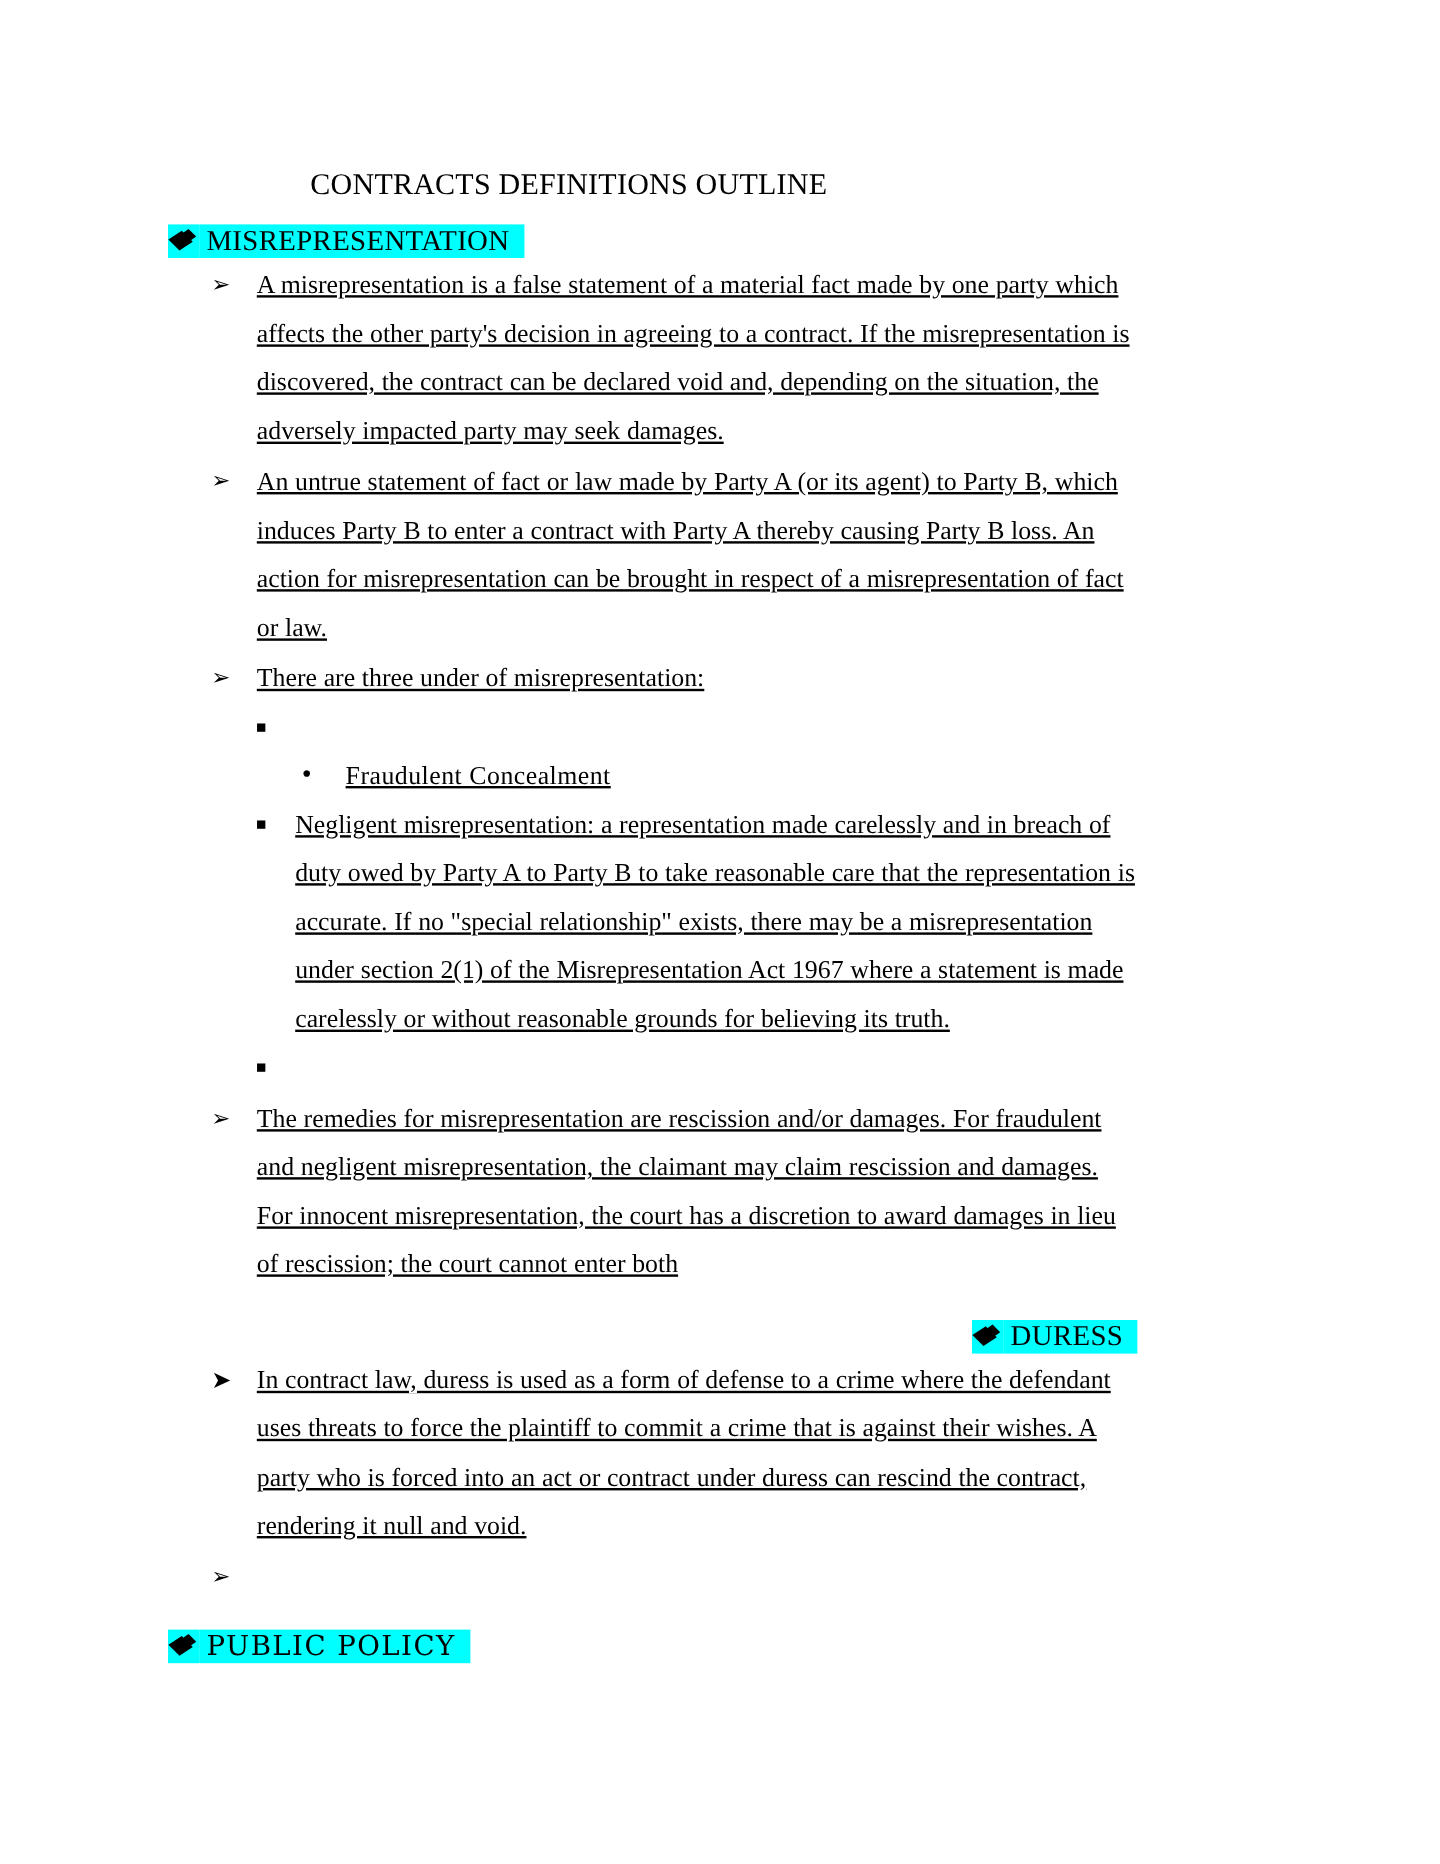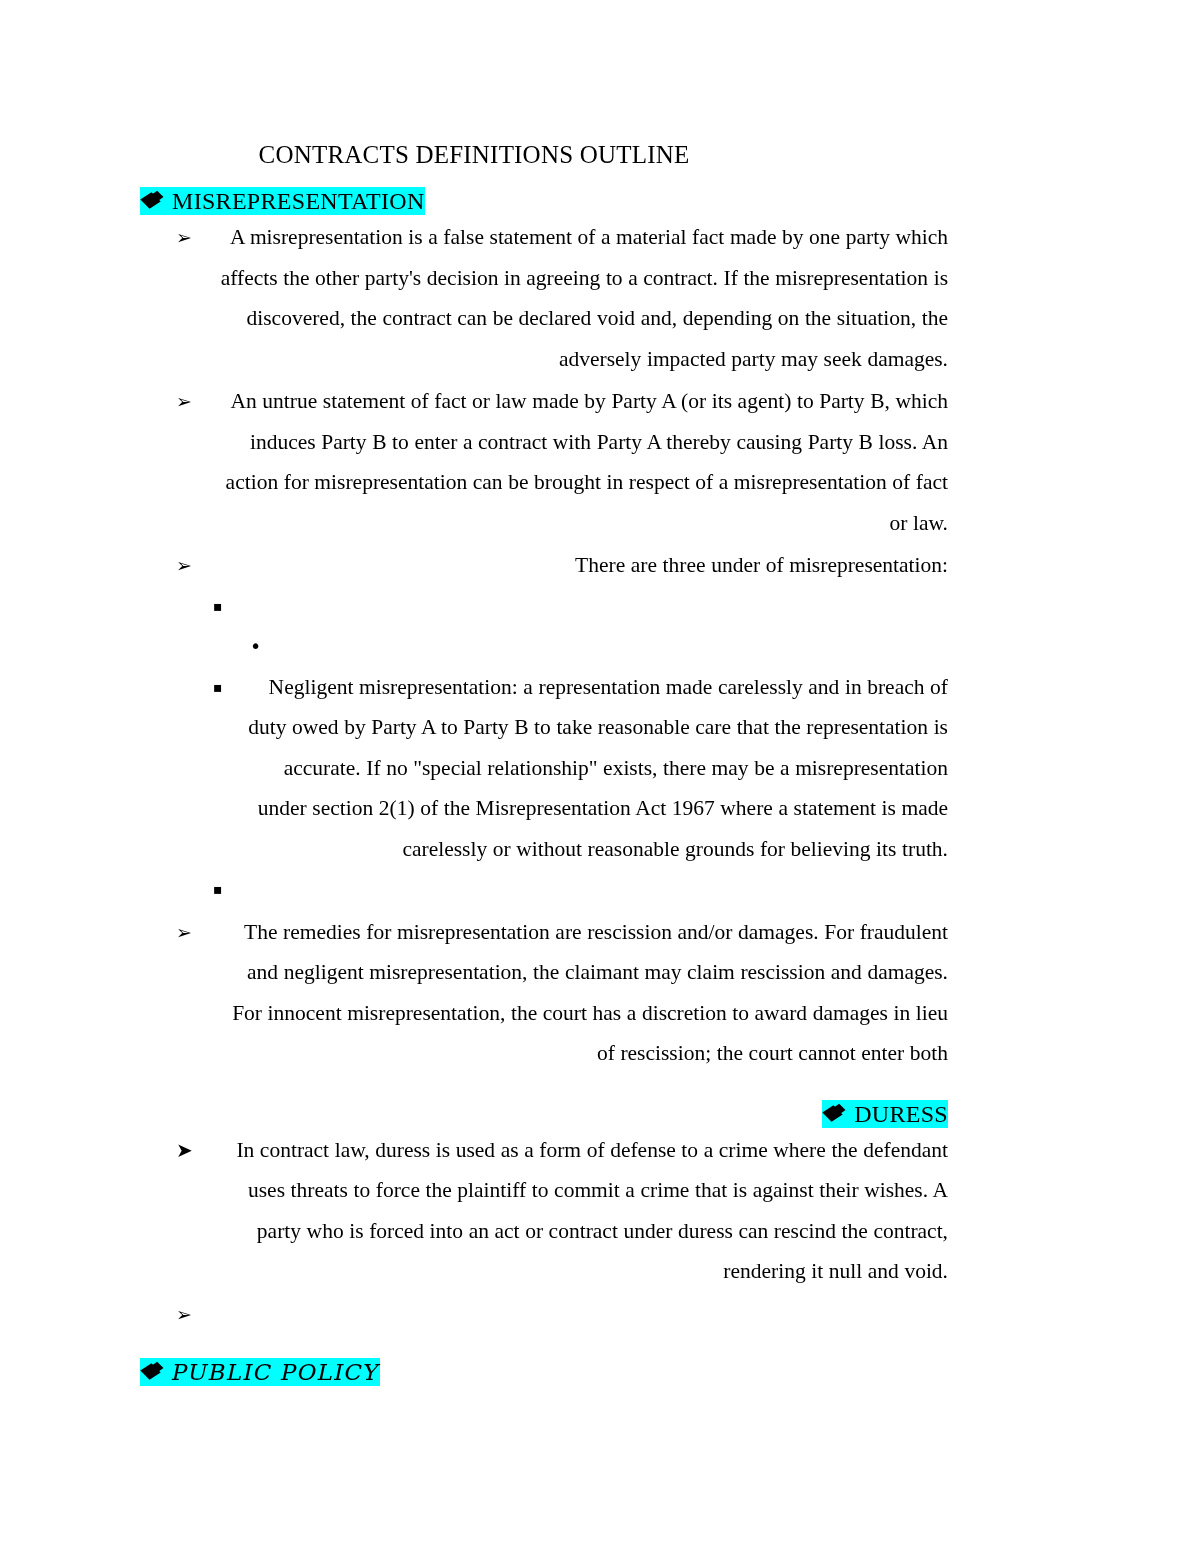--- a/index.html
+++ b/index.html
@@ -36,21 +36,21 @@
   }
 
   
   .heading-row {
     display: flex;
     align-items: flex-start;
     margin-top: 20px;
     padding-left: 140px;
   }
   .heading-row.heading-duress { margin-top: 26px; justify-content: flex-end; }
-  .heading-row.heading-policy { margin-top: 24px; font-style: italic; }
+  .heading-row.heading-policy { margin-top: 24px; }
 
   .diamond-icon {
     flex: 0 0 auto;
     width: 26px;
     display: inline-block;
     position: relative;
     height: 28px;
     background: #00ffff;
   }
   .diamond-icon::before {
@@ -73,21 +73,21 @@
     background: #000000;
     transform: rotate(45deg) skewX(-10deg);
   }
 
   .heading-text {
     background: #00ffff;
     font-size: 24px;
     line-height: 28px;
     letter-spacing: 0.3px;
     white-space: pre;
-    padding: 0 0 0 6px;
+    padding: 0 12px 0 6px;
   }
   .heading-policy .heading-text {
     font-family: "DejaVu Serif", "Liberation Serif", serif;
     font-size: 23px;
     letter-spacing: 1.2px;
   }
 
   
   .bullet {
     display: flex;
@@ -143,22 +143,23 @@
     font-size: 19px;
     line-height: 40.5px;
     font-family: "DejaVu Sans", sans-serif;
   }
   .lvl3 .content {
     flex: 1 1 auto;
     letter-spacing: 0.4px;
   }
 
   .content {
-    text-align: right;
+    text-align: left;
     word-spacing: 0.2px;
+    text-decoration: underline;
   }
 </style>
 </head>
 <body>
 
 <div class="page">
 
   <h1 class="doc-title">CONTRACTS DEFINITIONS OUTLINE</h1>
 
   <div class="heading-row heading-misrepresentation">
@@ -180,20 +181,21 @@
     <span class="marker">➢</span>
     <span class="content">There are three under of misrepresentation:</span>
   </div>
 
   <div class="bullet lvl2">
     <span class="marker">▪</span>
   </div>
 
   <div class="bullet lvl3">
     <span class="marker">•</span>
+    <span class="content">Fraudulent Concealment</span>
   </div>
 
   <div class="bullet lvl2">
     <span class="marker">▪</span>
     <span class="content">Negligent misrepresentation: a representation made carelessly and in breach of duty owed by Party A to Party B to take reasonable care that the representation is accurate. If no "special relationship" exists, there may be a misrepresentation under section 2(1) of the Misrepresentation Act 1967 where a statement is made carelessly or without reasonable grounds for believing its truth.</span>
   </div>
 
   <div class="bullet lvl2">
     <span class="marker">▪</span>
   </div>

